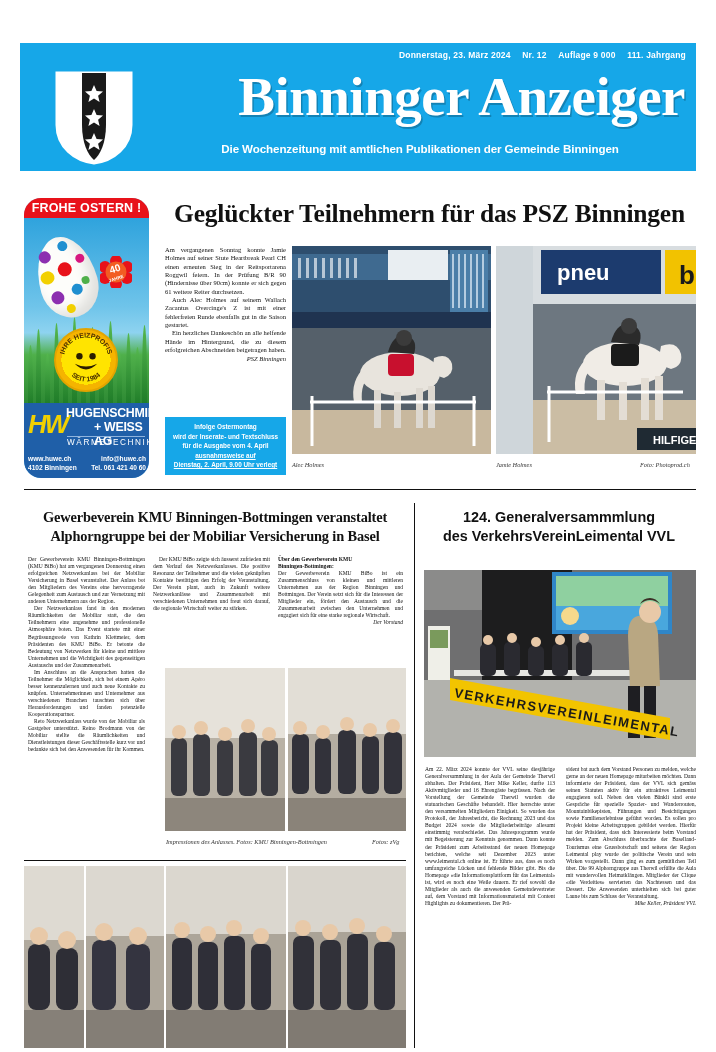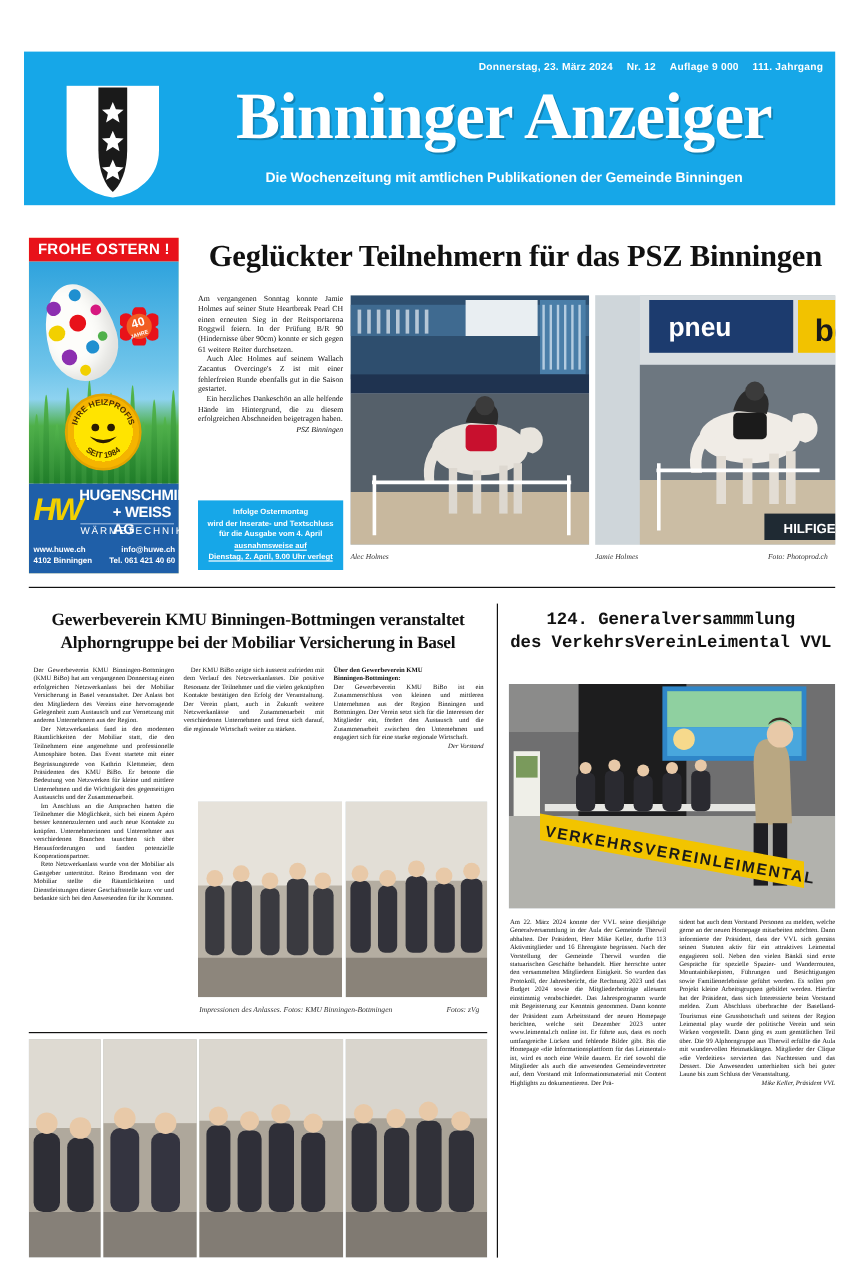--- a/index.html
+++ b/index.html
@@ -23,39 +23,39 @@
     letter-spacing: .2px; white-space: nowrap;
   }
   .mh-meta span { margin-left: 9px; }
   .mh-meta span:first-child { margin-left: 0; }
   .crest {
     position: absolute; left: 35px; top: 28px; width: 78px; height: 94px;
   }
   .crest svg { display:block; }
   .mh-title {
     position: absolute; left: 135px; top: 22px; width: 530px;
-    text-align: center;
+    text-align: right;
     font-family: "Liberation Serif", serif;
     font-weight: bold; font-size: 55px; line-height: 64px;
     color: #ffffff; letter-spacing: -0.5px;
     text-shadow: 1.5px 1.5px 0 rgba(0,0,0,.22);
     white-space: nowrap;
   }
   .mh-sub {
     position: absolute; left: 135px; top: 99px; width: 530px;
     text-align: center;
     font-family: "Liberation Sans", sans-serif;
     font-weight: bold; font-size: 11.6px; color: #ffffff;
     letter-spacing: -0.1px; white-space: nowrap;
   }
 
   
   .advert {
     position: absolute; left: 24px; top: 198px; width: 125px; height: 280px;
-    background: #fef9c3; overflow: hidden;
+    background: #7dd3fc; overflow: hidden; border-radius: 17px;
   }
   .ad-banner {
     position: absolute; left: 0; top: 0; width: 125px; height: 20px;
     background: #e8121a;
     font-family: "Liberation Sans", sans-serif;
     font-weight: bold; font-size: 12.5px; color: #fff;
     line-height: 20px; text-align: center; letter-spacing: .2px;
   }
   .ad-scene {
     position: absolute; left: 0; top: 20px; width: 125px; height: 185px;
@@ -193,21 +193,21 @@
   .ph-kmu4 { left: 86px; top: 866px; width: 78px; height: 182px; }
   .ph-kmu5 { left: 166px; top: 866px; width: 120px; height: 182px; }
   .ph-kmu6 { left: 288px; top: 866px; width: 118px; height: 182px; }
   .cap-kmu  { left: 166px; top: 838px; }
   .cap-kmu2 { left: 372px; top: 838px; }
 
   
   .vvl-head {
     position: absolute; left: 422px; top: 508px; width: 274px;
     text-align: center;
-    font-family: Liberation Mono, monospace;
+    font-family: Liberation Sans, sans-serif;
     font-weight: bold; font-size: 14.4px; line-height: 18.5px; color: #111;
   }
   .ph-vvl { left: 424px; top: 570px; width: 272px; height: 187px; }
   .vvl-c1 { position: absolute; left: 425px; top: 766px; width: 130px; }
   .vvl-c2 { position: absolute; left: 566px; top: 766px; width: 130px; }
 </style>
 </head>
 <body>
 
 <div class="page">

